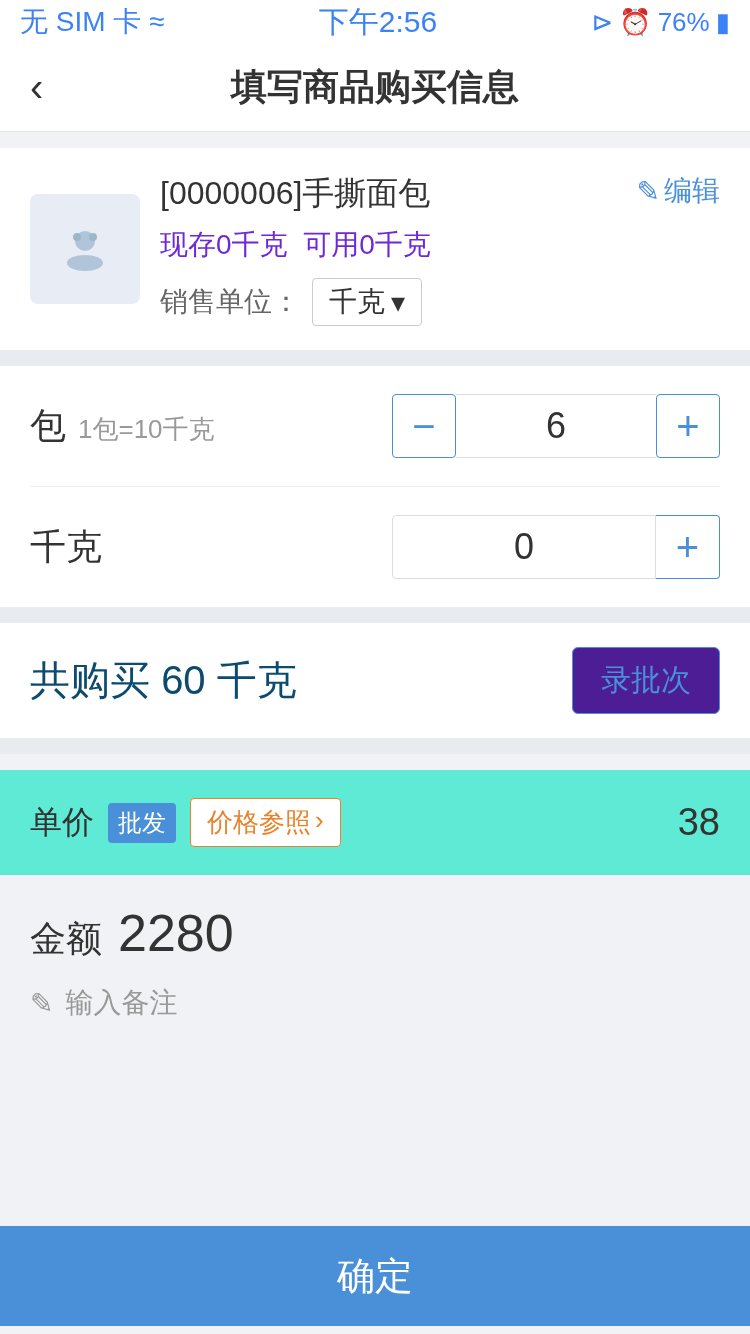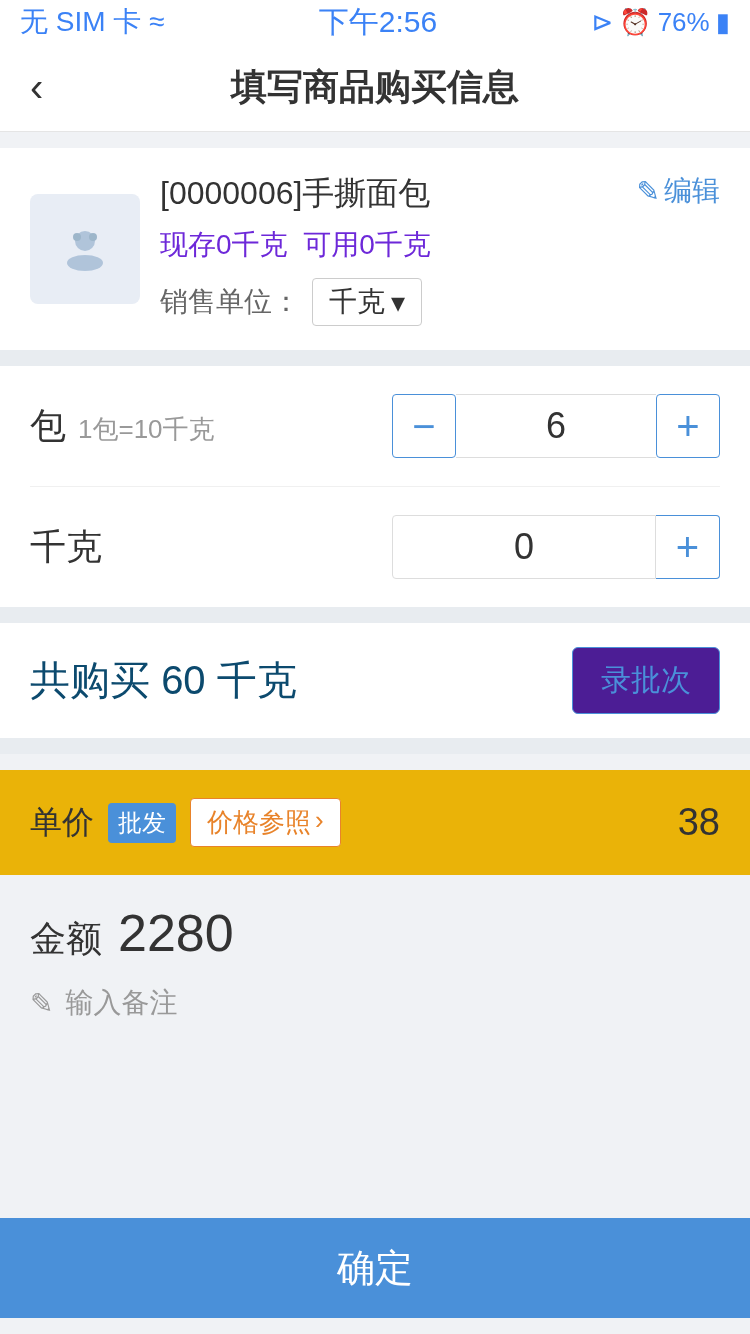--- a/index.html
+++ b/index.html
@@ -236,21 +236,21 @@
       border-radius: 6px;
       padding: 12px 28px;
       font-size: 30px;
       color: #4a90d9;
       background: #4c1d95;
       cursor: pointer;
     }
 
     
     .price-section {
-      background: #eab308;
+      background: #5eead4;
       margin-top: 16px;
       padding: 28px 30px;
     }
     .price-row {
       display: flex;
       align-items: center;
       justify-content: space-between;
     }
     .price-left {
       display: flex;
@@ -323,21 +323,21 @@
 
     
     .confirm-bar {
       width: 750px;
       height: 100px;
       background: #4a90d9;
       display: flex;
       align-items: center;
       justify-content: center;
       position: fixed;
-      bottom: 16px;
+      bottom: 8px;
       left: 0;
       cursor: pointer;
     }
     .confirm-text {
       font-size: 38px;
       color: #fff;
       font-weight: 500;
     }
   </style>
 </head>

